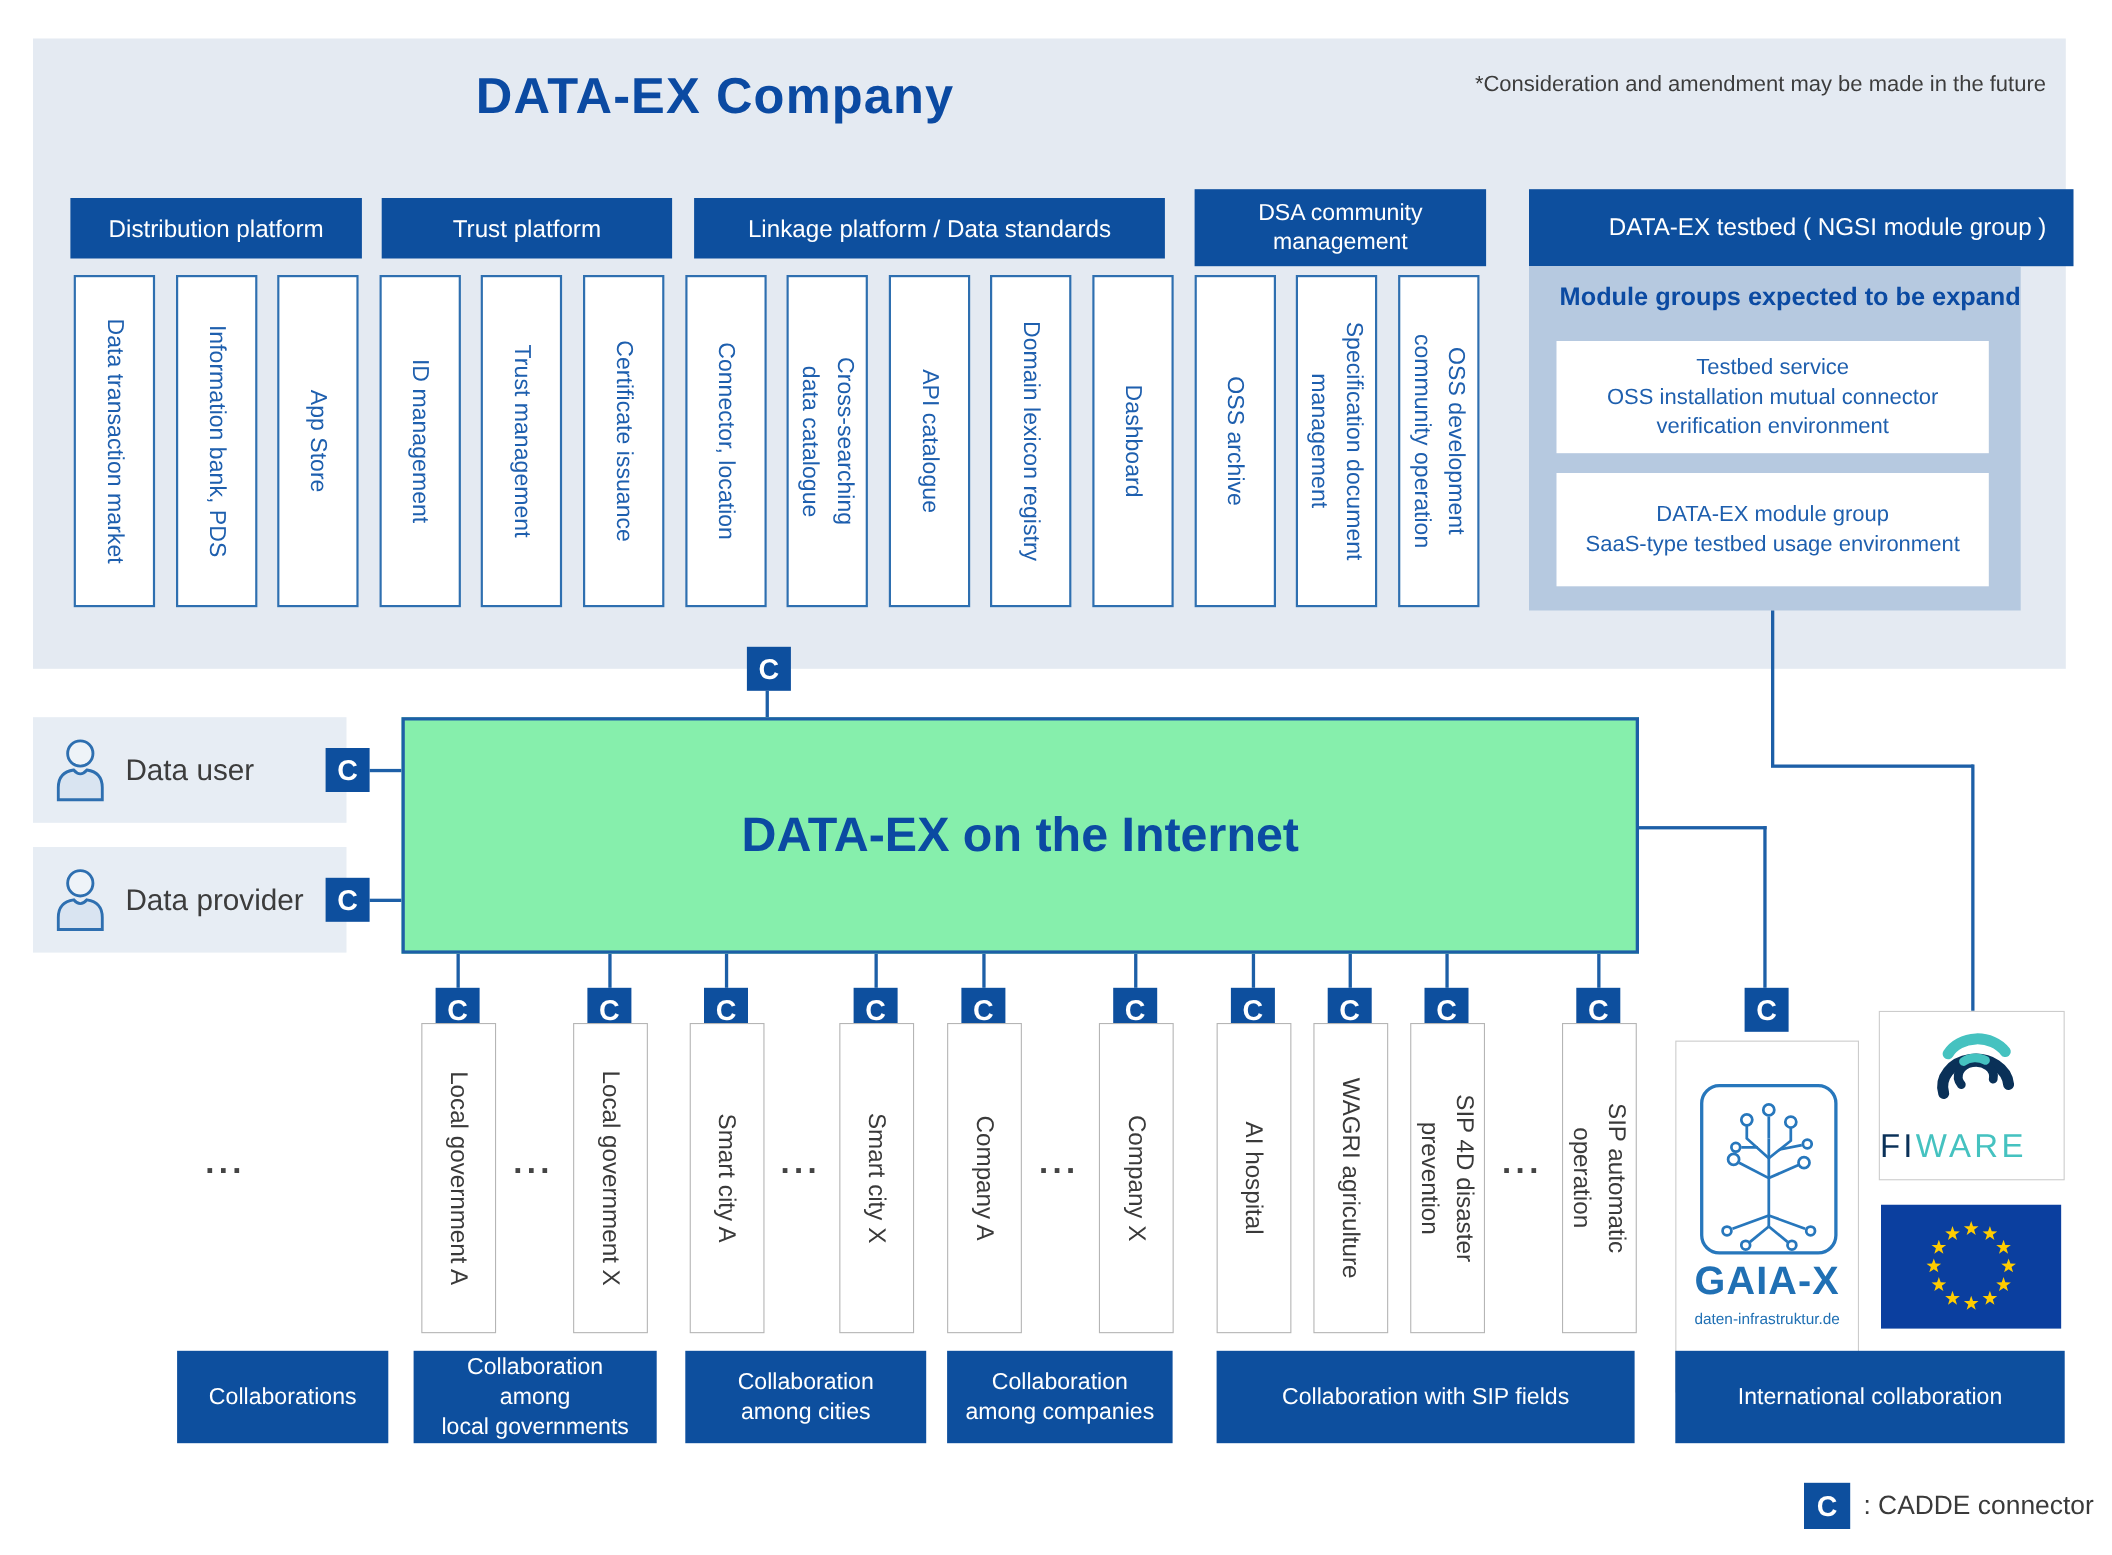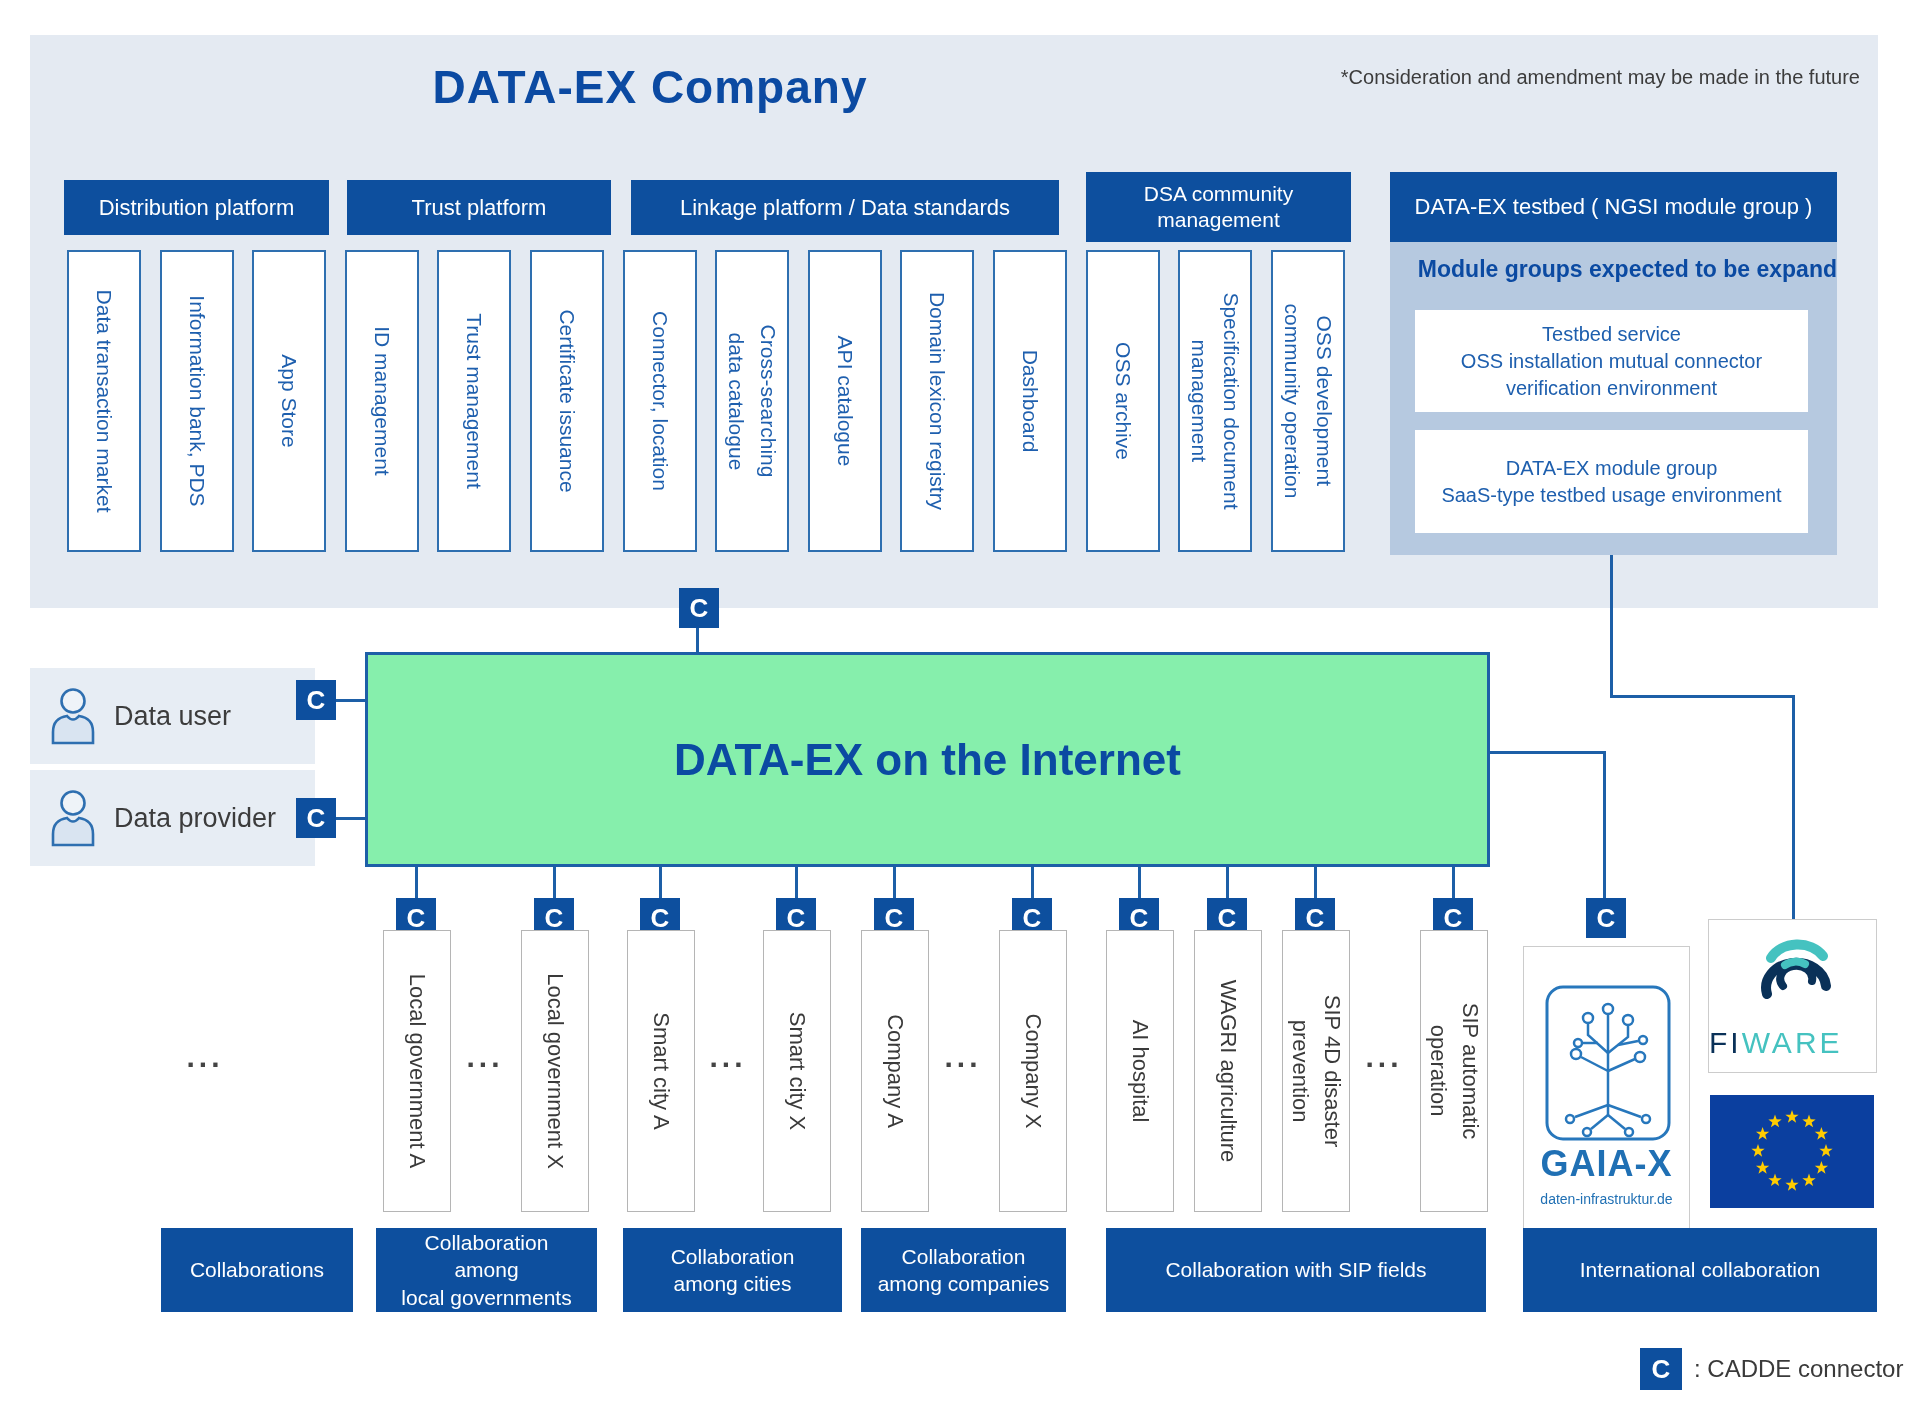--- a/index.html
+++ b/index.html
@@ -78,21 +78,21 @@
   <div class="band"></div>
 
   <div class="diagram-title">DATA-EX Company</div>
   <div class="note">*Consideration and amendment may be made in the future</div>
 
   <div class="group-header" style="left:64px;top:180px;width:265px;height:55px;">Distribution platform</div>
   <div class="group-header" style="left:347px;top:180px;width:264px;height:55px;">Trust platform</div>
   <div class="group-header" style="left:631px;top:180px;width:428px;height:55px;">Linkage platform / Data standards</div>
   <div class="group-header" style="left:1086px;top:172px;width:265px;height:70px;font-size:21px;">DSA community
 management</div>
-  <div class="group-header" style="left:1390px;top:172px;width:447px;height:70px;">DATA-EX testbed ( NGSI module group )</div>
+  <div class="group-header" style="left:1390px;top:172px;width:447px;height:70px;padding-left:48px;">DATA-EX testbed ( NGSI module group )</div>
 
   <div class="vbox" style="left:67px;top:250px;width:70px;height:298px;">
       <div class="vt">
         <div>Data transaction market</div>
       </div>
     </div>
   <div class="vbox" style="left:160px;top:250px;width:70px;height:298px;">
       <div class="vt">
         <div>Information bank, PDS</div>
       </div>
@@ -185,21 +185,21 @@
   <div class="line" style="left:1031px;top:867px;width:3px;height:31px;"></div>
   <div class="line" style="left:1138px;top:867px;width:3px;height:31px;"></div>
   <div class="line" style="left:1226px;top:867px;width:3px;height:31px;"></div>
   <div class="line" style="left:1314px;top:867px;width:3px;height:31px;"></div>
   <div class="line" style="left:1452px;top:867px;width:3px;height:31px;"></div>
 
   <div class="internet-box">
     <span class="internet-title">DATA-EX on the Internet</span>
   </div>
 
-  <div class="actor-box" style="top:668px;text-align:center;">
+  <div class="actor-box" style="top:652px;text-align:center;">
     <svg width="46" height="58" viewBox="0 0 46 58">
       <circle cx="23" cy="14" r="11.5" fill="#eef3f8" stroke="#2e6fb0" stroke-width="2.6"></circle>
       <path d="M3 56 V45 Q3 31 17 29 Q23 36 29 29 Q43 31 43 45 V56 Z" fill="#d9e4f1" stroke="#2e6fb0" stroke-width="2.6"></path>
     </svg>
     <span class="actor-label">Data user</span>
   </div>
   <div class="actor-box" style="top:770px;">
     <svg width="46" height="58" viewBox="0 0 46 58">
       <circle cx="23" cy="14" r="11.5" fill="#eef3f8" stroke="#2e6fb0" stroke-width="2.6"></circle>
       <path d="M3 56 V45 Q3 31 17 29 Q23 36 29 29 Q43 31 43 45 V56 Z" fill="#d9e4f1" stroke="#2e6fb0" stroke-width="2.6"></path>

